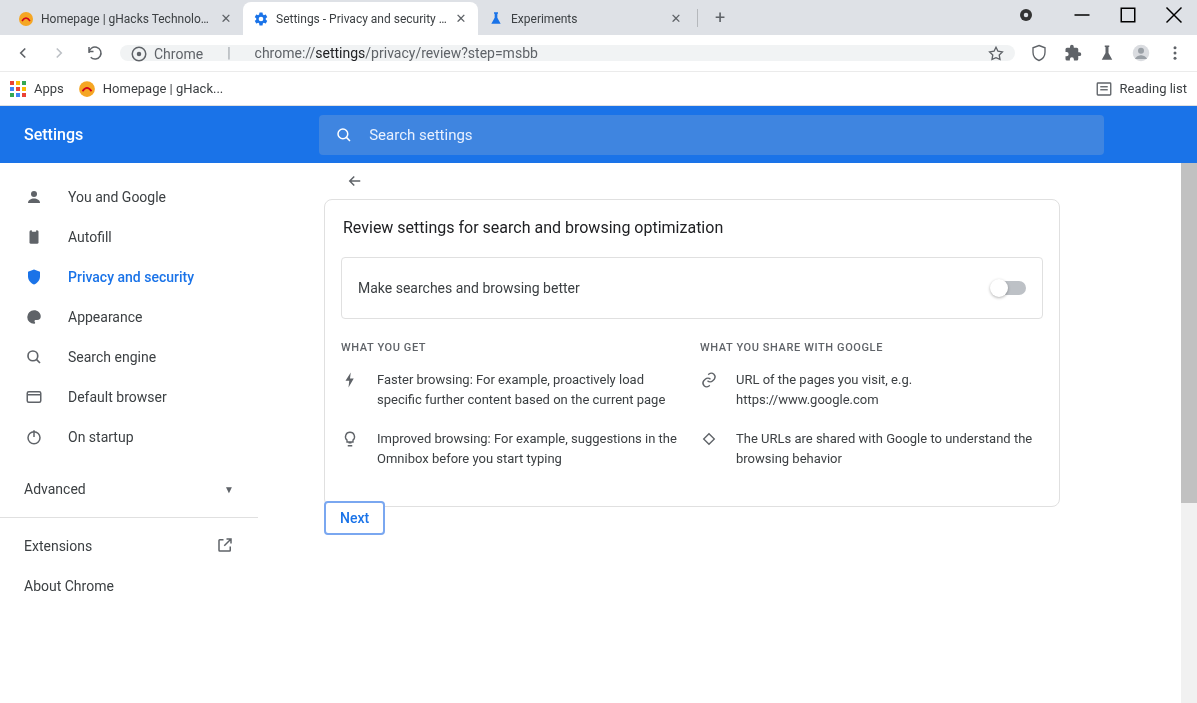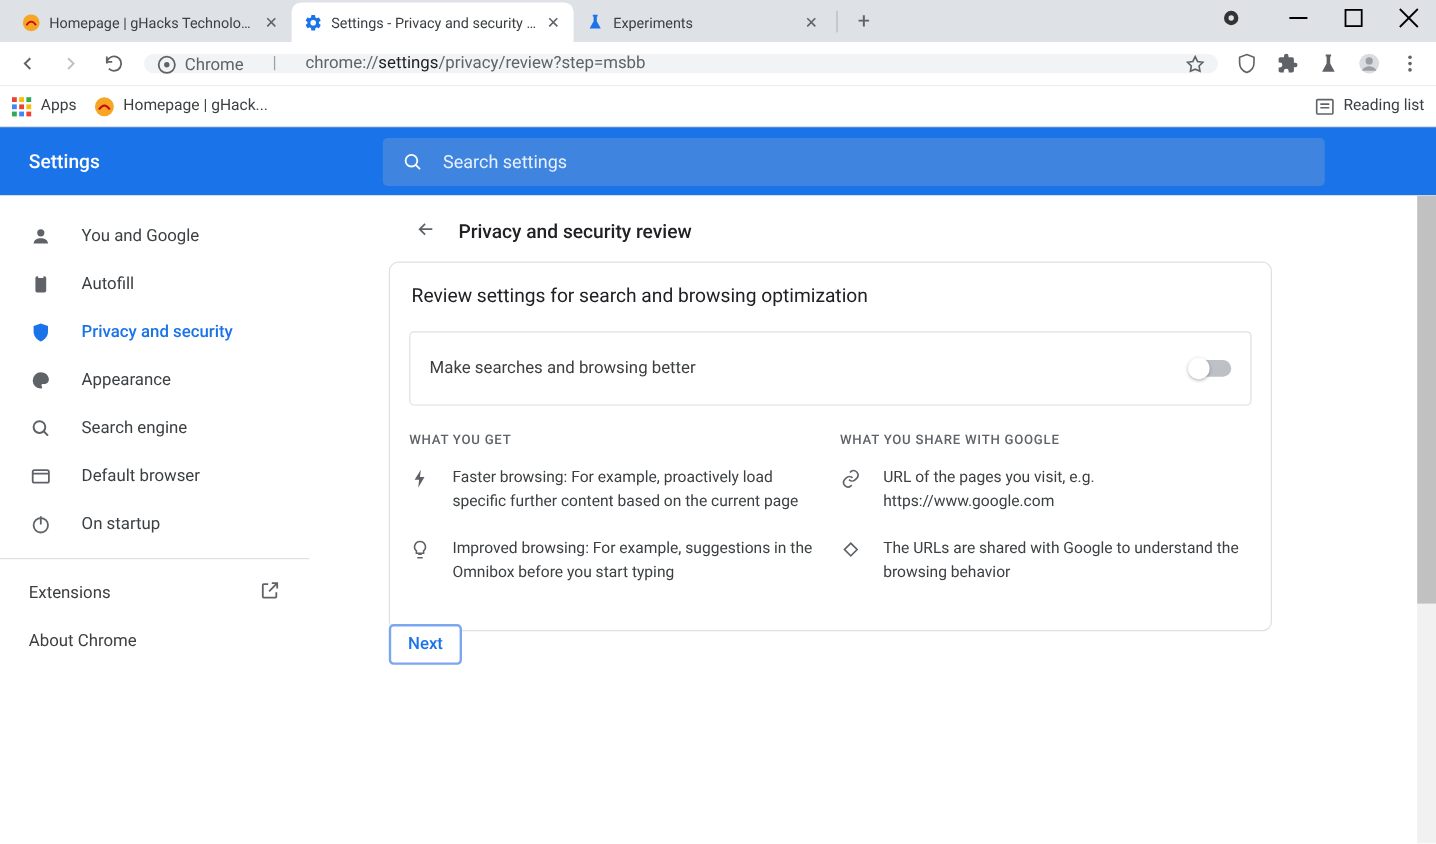--- a/index.html
+++ b/index.html
@@ -298,38 +298,41 @@
     </div>
     <div class="side-item">
       <span class="side-item-icon">
           <svg viewBox="0 0 24 24" fill="none" stroke="#5f6368" stroke-width="2">
             <circle cx="12" cy="13" r="8"></circle>
             <line x1="12" y1="3" x2="12" y2="12"></line>
           </svg>
         </span>
       <span>On startup</span>
     </div>
+    <div class="side-adv">
+      <span>Advanced</span>
+      <span style="color:#5f6368;font-size:10px">▼</span>
+    </div>
     <div class="side-divider"></div>
     <div class="side-link">
       <span>Extensions</span>
       <span><svg viewBox="0 0 24 24" fill="none" stroke="#5f6368" stroke-width="2" width="16" height="16">
             <path d="M14 4h6v6M20 4l-9 9M19 14v5a1 1 0 0 1-1 1H5a1 1 0 0 1-1-1V6a1 1 0 0 1 1-1h5"></path>
           </svg></span>
     </div>
     <div class="side-link">
       <span>About Chrome</span>
     </div>
   </div>
 
   <div class="main">
     <div class="page-header">
       <span class="back-arrow"><svg viewBox="0 0 24 24" fill="none" stroke="#5f6368" stroke-width="2" width="20" height="20">
             <path d="M19 12H5M11 18l-6-6 6-6"></path>
           </svg></span>
-      <span class="page-title">Privacy and security review</span>
     </div>
 
     <div class="card">
       <div class="card-title">Review settings for search and browsing optimization</div>
       <div class="toggle-row">
         <span class="toggle-label">Make searches and browsing better</span>
         <div class="toggle"></div>
       </div>
       <div class="cols">
         <div class="col">

